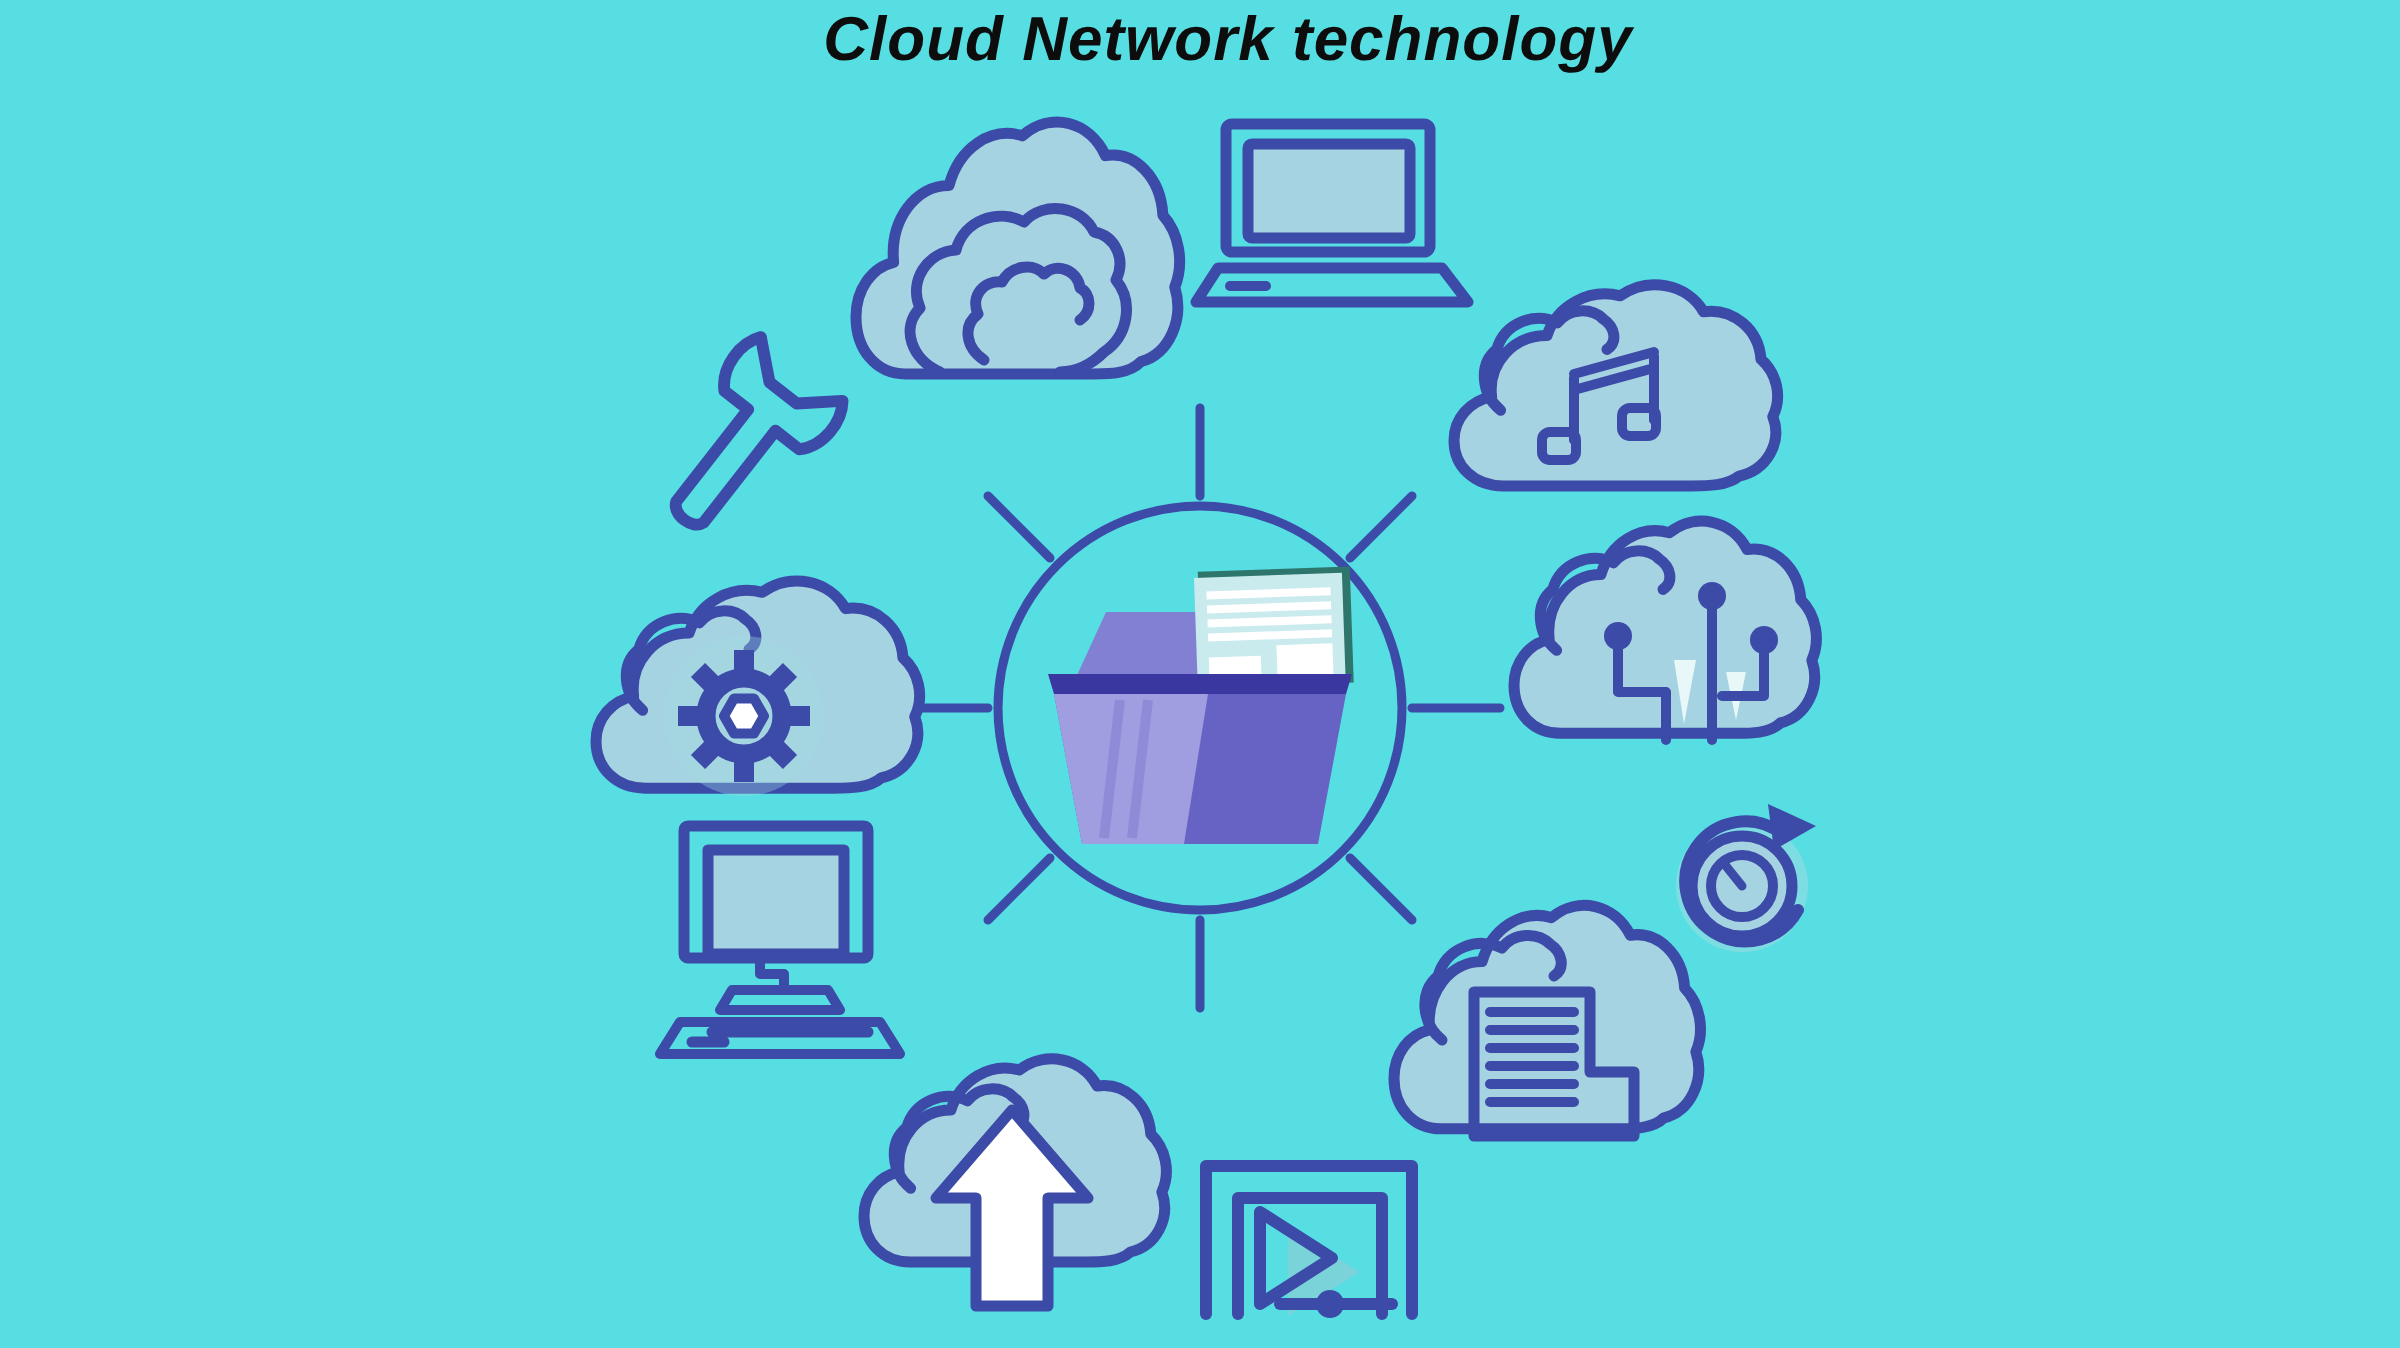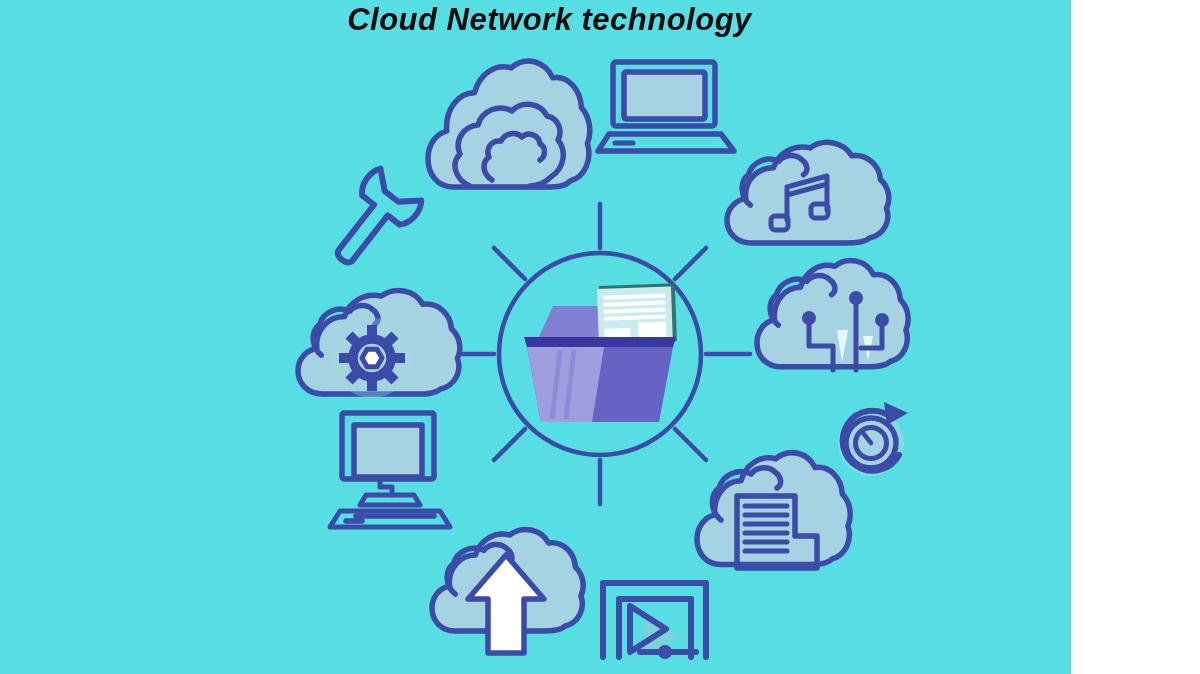--- a/index.html
+++ b/index.html
@@ -3,21 +3,21 @@
 <meta charset="utf-8">
 <style>
   :root{
     --bg:#57DEE2; --outline:#3C4AA8; --cloud:#A6D3E1; --halo:#9FDDE3;
     --folder_dark:#6663C4; --folder_light:#A09EE0; --folder_stripe:#8E8CD6;
     --folder_flap:#8280D2; --folder_rim:#3A38A0;
     --doc_paper:#C9EBEE; --doc_edge:#2E756C; --title_color:#0D0D0D;
   }
   html,body{margin:0;padding:0;}
   .stage{
-    position:relative;width:1071px;height:674px;background:var(--bg);
+    position:relative;width:1200px;height:674px;background:var(--bg);
     overflow:hidden;font-family:"Liberation Sans",sans-serif;
   }
   .title{
     position:absolute;top:2px;left:0;width:100%;text-align:center;
     font-size:31px;font-weight:bold;font-style:italic;color:var(--title_color);
     transform:translateX(14px);letter-spacing:.5px;
   }
   svg .s{stroke:var(--outline);stroke-width:5.5;fill:none;stroke-linecap:round;stroke-linejoin:round;}
   svg .s4{stroke-width:4.5;}
   svg .s5{stroke-width:5;}

